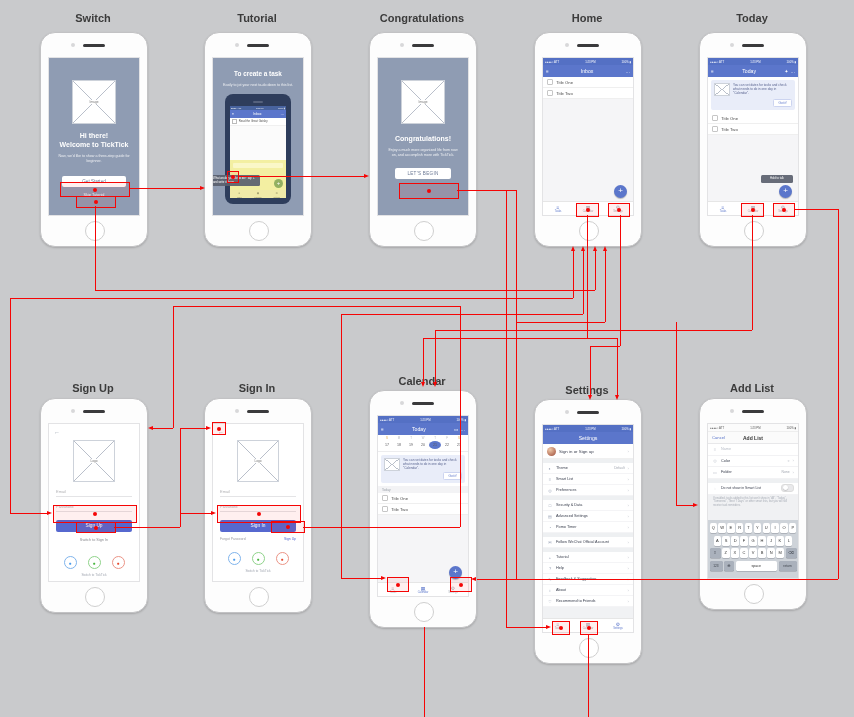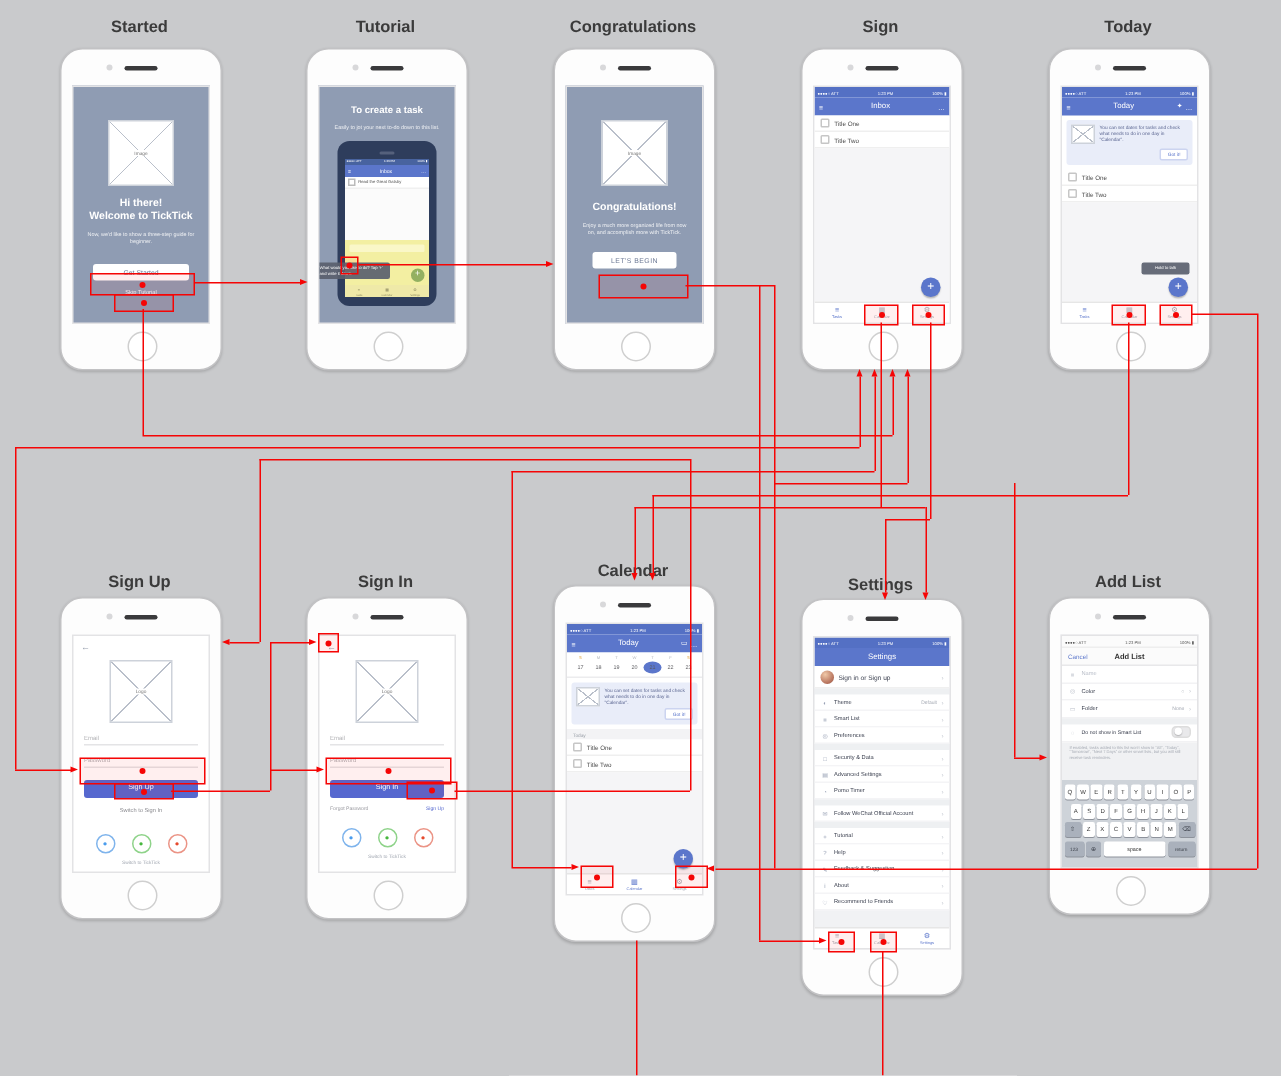--- a/index.html
+++ b/index.html
@@ -129,24 +129,24 @@
   .arU{position:absolute;width:0;height:0;border-left:2.5px solid transparent;border-right:2.5px solid transparent;border-bottom:5px solid #f50505;}
   .arD{position:absolute;width:0;height:0;border-left:2.5px solid transparent;border-right:2.5px solid transparent;border-top:5px solid #f50505;}
   .arL{position:absolute;width:0;height:0;border-top:2.5px solid transparent;border-bottom:2.5px solid transparent;border-right:5px solid #f50505;}
   .arR{position:absolute;width:0;height:0;border-top:2.5px solid transparent;border-bottom:2.5px solid transparent;border-left:5px solid #f50505;}
 </style>
 </head>
 <body>
 
 <div id="canvas">
 
-  <div class="scr-label" style="top:12px;left:40px;">Started</div>
+  <div class="scr-label" style="top:12px;left:40px;">Switch</div>
   <div class="scr-label" style="top:12px;left:204px;">Tutorial</div>
   <div class="scr-label" style="top:12px;left:369px;">Congratulations</div>
-  <div class="scr-label" style="top:12px;left:534px;">Sign</div>
+  <div class="scr-label" style="top:12px;left:534px;">Home</div>
   <div class="scr-label" style="top:12px;left:699px;">Today</div>
 
   <div class="phone" style="left:40px;top:32px;height:213px;">
     <div class="cam"></div>
       <div class="spk"></div>
     <div class="screen slate">
       <div class="xbox" style="width:42px;height:42px;margin:22px auto 0;">
           <span>Image</span>
         </div>
       <div class="hero-h" style="margin-top:7px;"><span>Hi there!</span><br><span>Welcome to TickTick</span></div>

